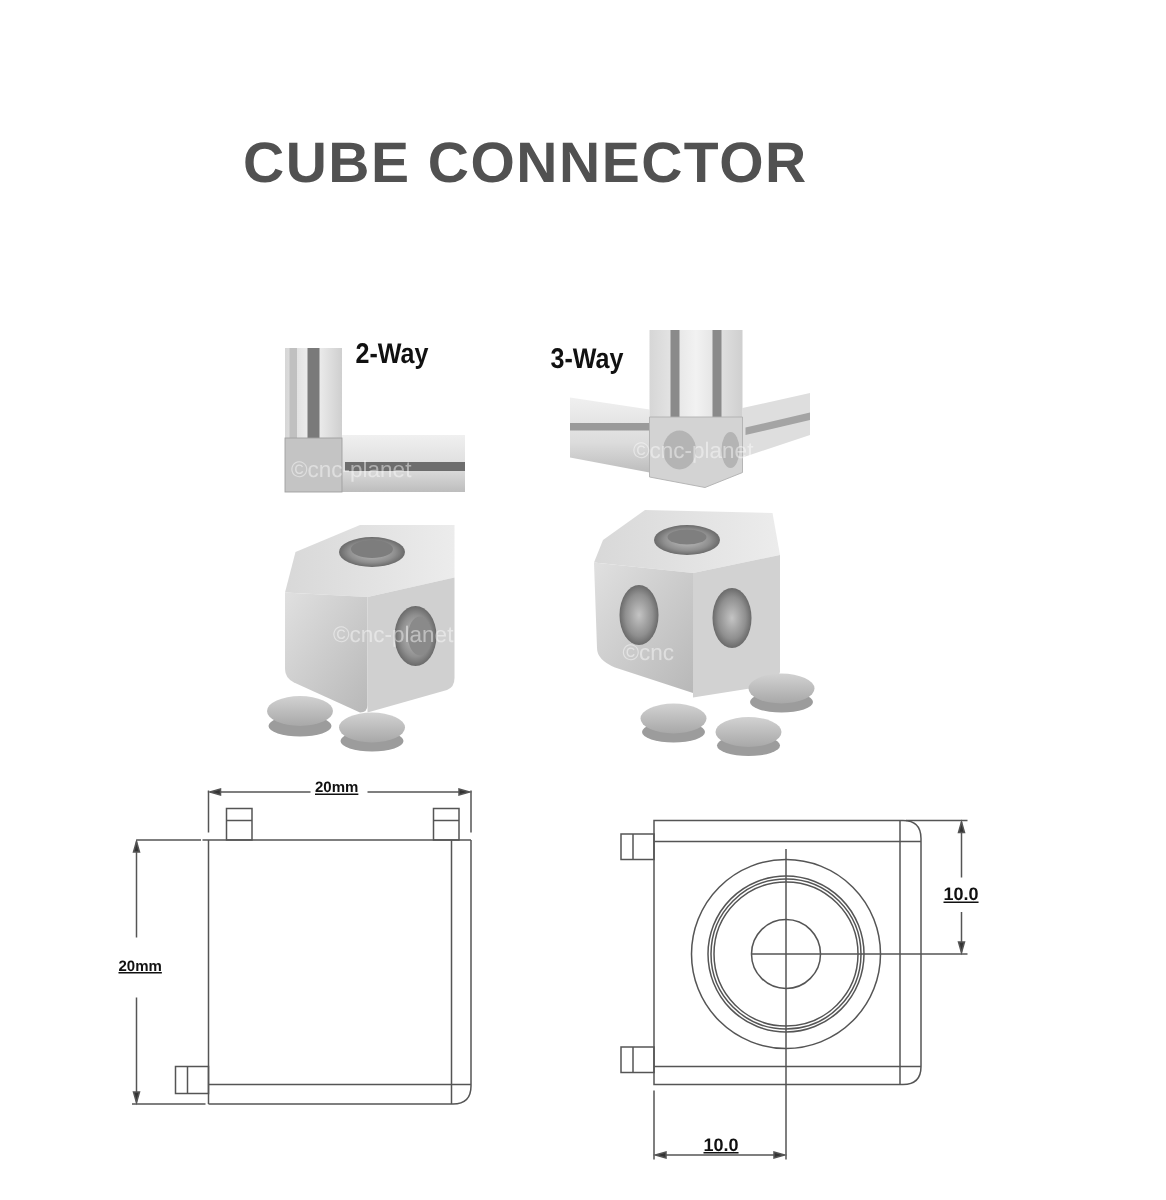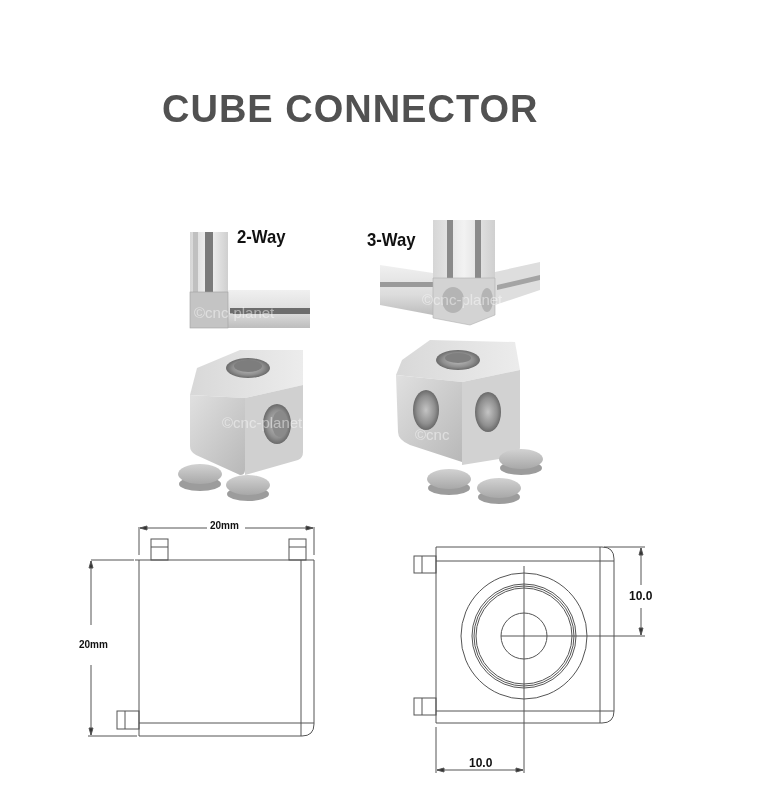--- a/index.html
+++ b/index.html
@@ -8,21 +8,21 @@
       position: absolute; left: 114px; top: 88px;
       font-family: "Liberation Sans", sans-serif; font-weight: 700;
       font-size: 38px; letter-spacing: 1px; color: #515151; white-space: nowrap; margin-left: 48px;
     }
     .photo-label {
       position: absolute; font-family: "Liberation Sans", sans-serif; font-weight: 700;
       font-size: 19px; color: #111; transform: scaleX(0.88); transform-origin: left;
     }
     .dim-label {
       position: absolute; font-family: "Liberation Sans", sans-serif; font-weight: 700;
-      color: #111; white-space: nowrap;
+      color: #111; white-space: nowrap; text-decoration: underline;
     }
     svg { position: absolute; left: 0; top: 0; }
     .watermark { font-family: "Liberation Sans", sans-serif; fill: #ffffff; opacity: 0.45; }
   </style>
 </head>
 <body>
 
 <div class="title">CUBE CONNECTOR</div>
 
 <svg width="777" height="800" viewBox="0 0 777 800">

